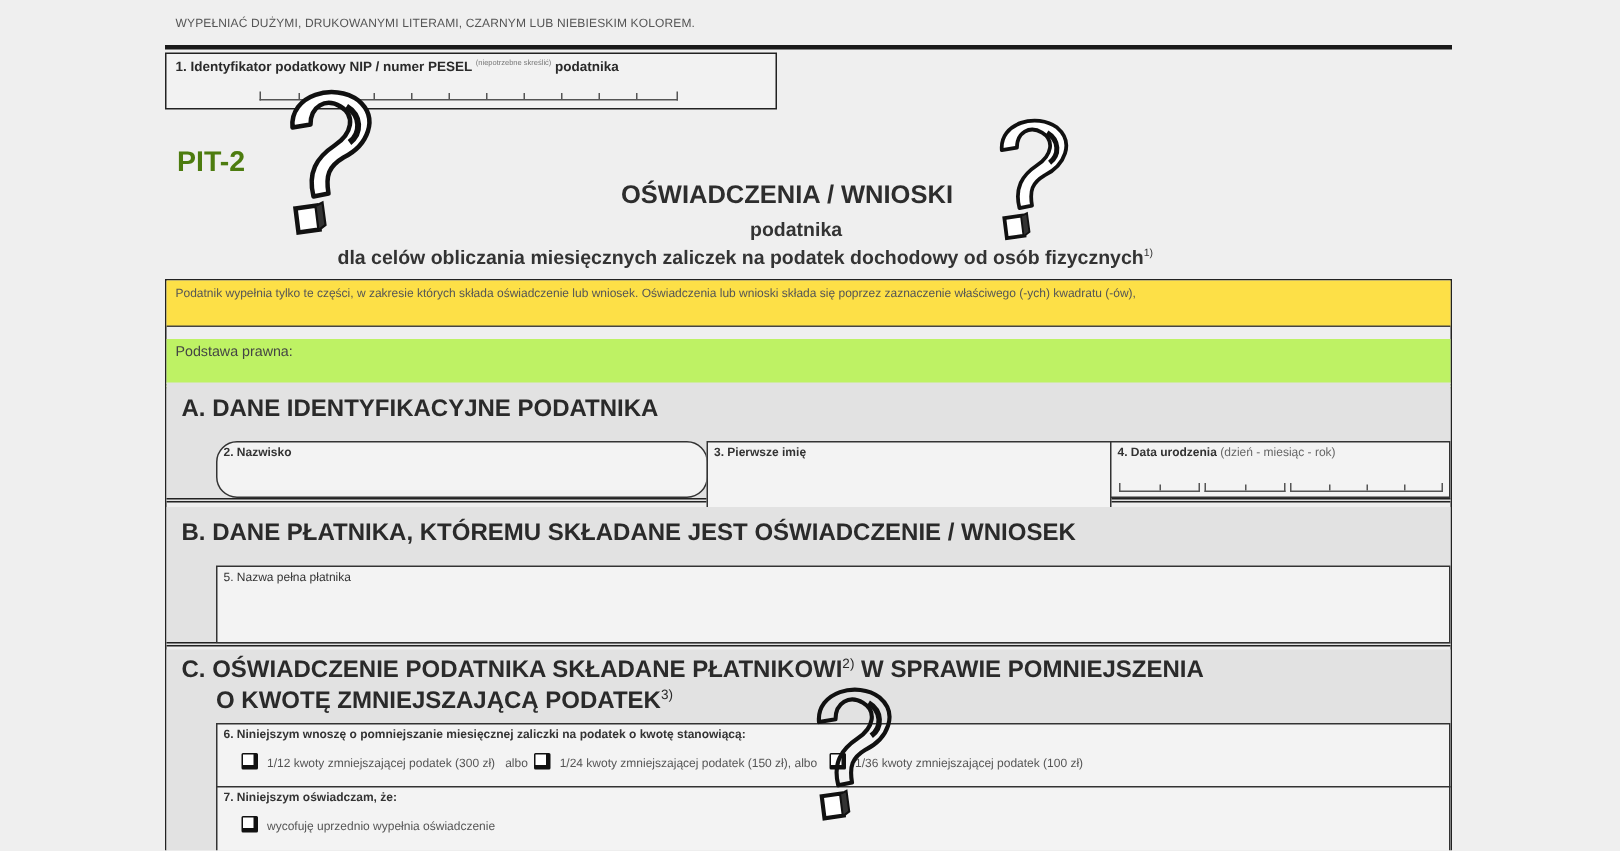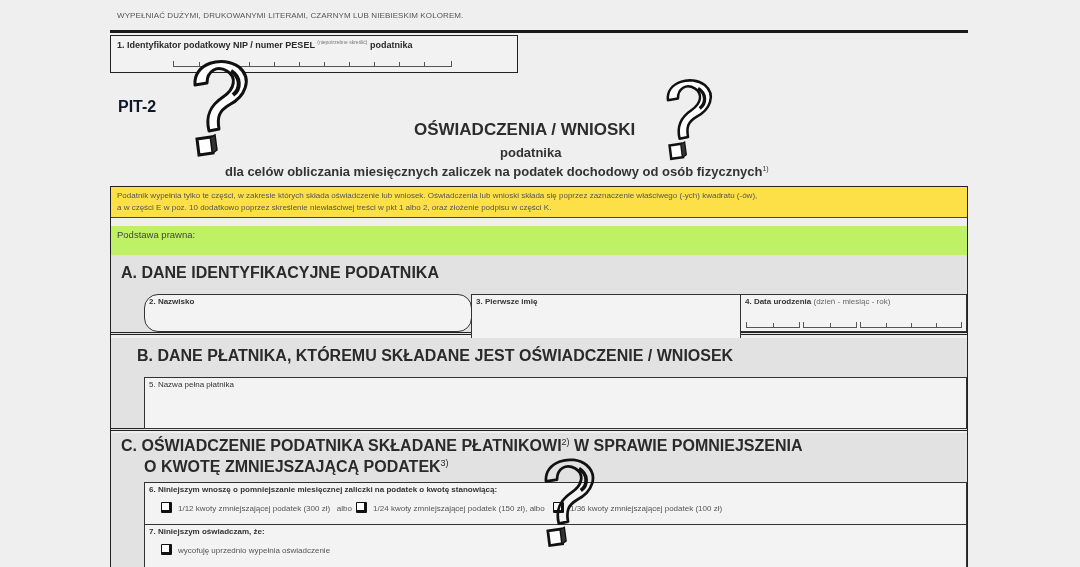--- a/index.html
+++ b/index.html
@@ -8,21 +8,21 @@
     background:#efefef; font-family:"Liberation Sans", sans-serif; color:#2b2b2b;
   }
   .abs { position:absolute; }
   .instr { left:117px; top:11px; font-size:8px; color:#555; letter-spacing:0.1px; }
   .topline { left:110px; top:30px; width:858px; height:3px; background:#1a1a1a; }
   .idbox { left:110px; top:35px; width:408px; height:38px; border:1.5px solid #222; background:#f2f2f2; box-sizing:border-box; }
   .idbox .lbl { position:absolute; left:6px; top:3px; font-size:9px; font-weight:bold; color:#2a2a2a; white-space:nowrap; }
   .idbox .lbl sup { font-size:5px; font-weight:normal; color:#777; }
   .ticks { position:absolute; height:5px; border-bottom:1px solid #555; border-left:1px solid #555; border-right:1px solid #555; }
   .tick { position:absolute; bottom:0; width:1px; height:4px; background:#555; }
-  .pit { left:118px; top:98px; font-size:16px; font-weight:bold; color:#0f172a; }
+  .pit { left:118px; top:98px; font-size:19px; font-weight:bold; color:#4d7c0f; }
   .title { left:414px; top:120px; font-size:17px; font-weight:bold; color:#2d2d2d; }
   .subtitle1 { left:500px; top:145px; font-size:13px; font-weight:bold; color:#333; }
   .subtitle2 { left:225px; top:164px; font-size:13px; font-weight:bold; color:#333; }
   .subtitle2 sup { font-size:7px; font-weight:normal; }
   .frame { left:110px; top:186px; width:858px; height:381px; border-left:1.5px solid #222; border-right:1.5px solid #222; border-top:1.5px solid #222; box-sizing:border-box; }
   .note { left:111px; top:187px; width:856px; height:31px; background:#fde047; border-bottom:1px solid #444; font-size:8px; color:#555; padding:3px 6px; box-sizing:border-box; line-height:12px; }
   .legal { left:111px; top:226px; width:856px; height:33px; background:#bef264; border-bottom:3px double #222; font-size:9.5px; color:#444; box-sizing:border-box; }
   .legal .k { position:absolute; left:6px; top:3px; }
   .legal .v { position:absolute; left:146px; top:3px; line-height:12px; width:700px; }
   .sec { position:absolute; left:111px; width:856px; background:#e2e2e2; box-sizing:border-box; }
@@ -61,21 +61,20 @@
 
 <div class="abs pit">PIT-2</div>
 <div class="abs title">OŚWIADCZENIA / WNIOSKI</div>
 <div class="abs subtitle1">podatnika</div>
 <div class="abs subtitle2"><span>dla celów obliczania miesięcznych zaliczek na podatek dochodowy od osób fizycznych</span><sup>1)</sup></div>
 
 <div class="abs frame"></div>
 
 <div class="abs note">
   <div>Podatnik wypełnia tylko te części, w zakresie których składa oświadczenie lub wniosek. Oświadczenia lub wnioski składa się poprzez zaznaczenie właściwego (-ych) kwadratu (-ów),</div>
-  <div>a w części E w poz. 10 dodatkowo poprzez skreślenie niewłaściwej treści w pkt 1 albo 2, oraz złożenie podpisu w części K.</div>
 </div>
 
 <div class="abs legal">
   <div class="k">Podstawa prawna:</div>
 </div>
 
 <div class="sec" style="top:255px;height:80px;border-bottom:3px double #222;">
   <h2 style="top:9px;">A. DANE IDENTYFIKACYJNE PODATNIKA</h2>
   <div class="field" style="left:33px;top:39px;width:328px;height:38px;border-radius:14px;">
     <div class="fl">2. Nazwisko</div>
@@ -93,21 +92,21 @@
       </div>
     <div class="ticks" style="left:119px;top:27px;width:100px;">
         <div class="tick" style="left:25px"></div>
         <div class="tick" style="left:50px"></div>
         <div class="tick" style="left:75px"></div>
       </div>
   </div>
 </div>
 
 <div class="sec" style="top:338px;height:93px;border-bottom:3px double #222;">
-  <h2 style="top:9px;margin-left:16px;">B. DANE PŁATNIKA, KTÓREMU SKŁADANE JEST OŚWIADCZENIE / WNIOSEK</h2>
+  <h2 style="top:9px;">B. DANE PŁATNIKA, KTÓREMU SKŁADANE JEST OŚWIADCZENIE / WNIOSEK</h2>
   <div class="field" style="left:33px;top:39px;width:823px;height:52px;">
     <div class="fl" style="font-weight:normal;color:#333">5. Nazwa pełna płatnika</div>
   </div>
 </div>
 
 <div class="sec" style="top:433px;height:134px;">
   <h2 style="top:4px;"><span>C. OŚWIADCZENIE PODATNIKA SKŁADANE PŁATNIKOWI</span><sup>2)</sup><span> W SPRAWIE POMNIEJSZENIA</span></h2>
   <h2 style="top:25px;left:33px;"><span>O KWOTĘ ZMNIEJSZAJĄCĄ PODATEK</span><sup>3)</sup></h2>
   <div class="field" style="left:33px;top:49px;width:823px;height:43px;">
     <div class="fl">6. Niniejszym wnoszę o pomniejszanie miesięcznej zaliczki na podatek o kwotę stanowiącą:</div>

